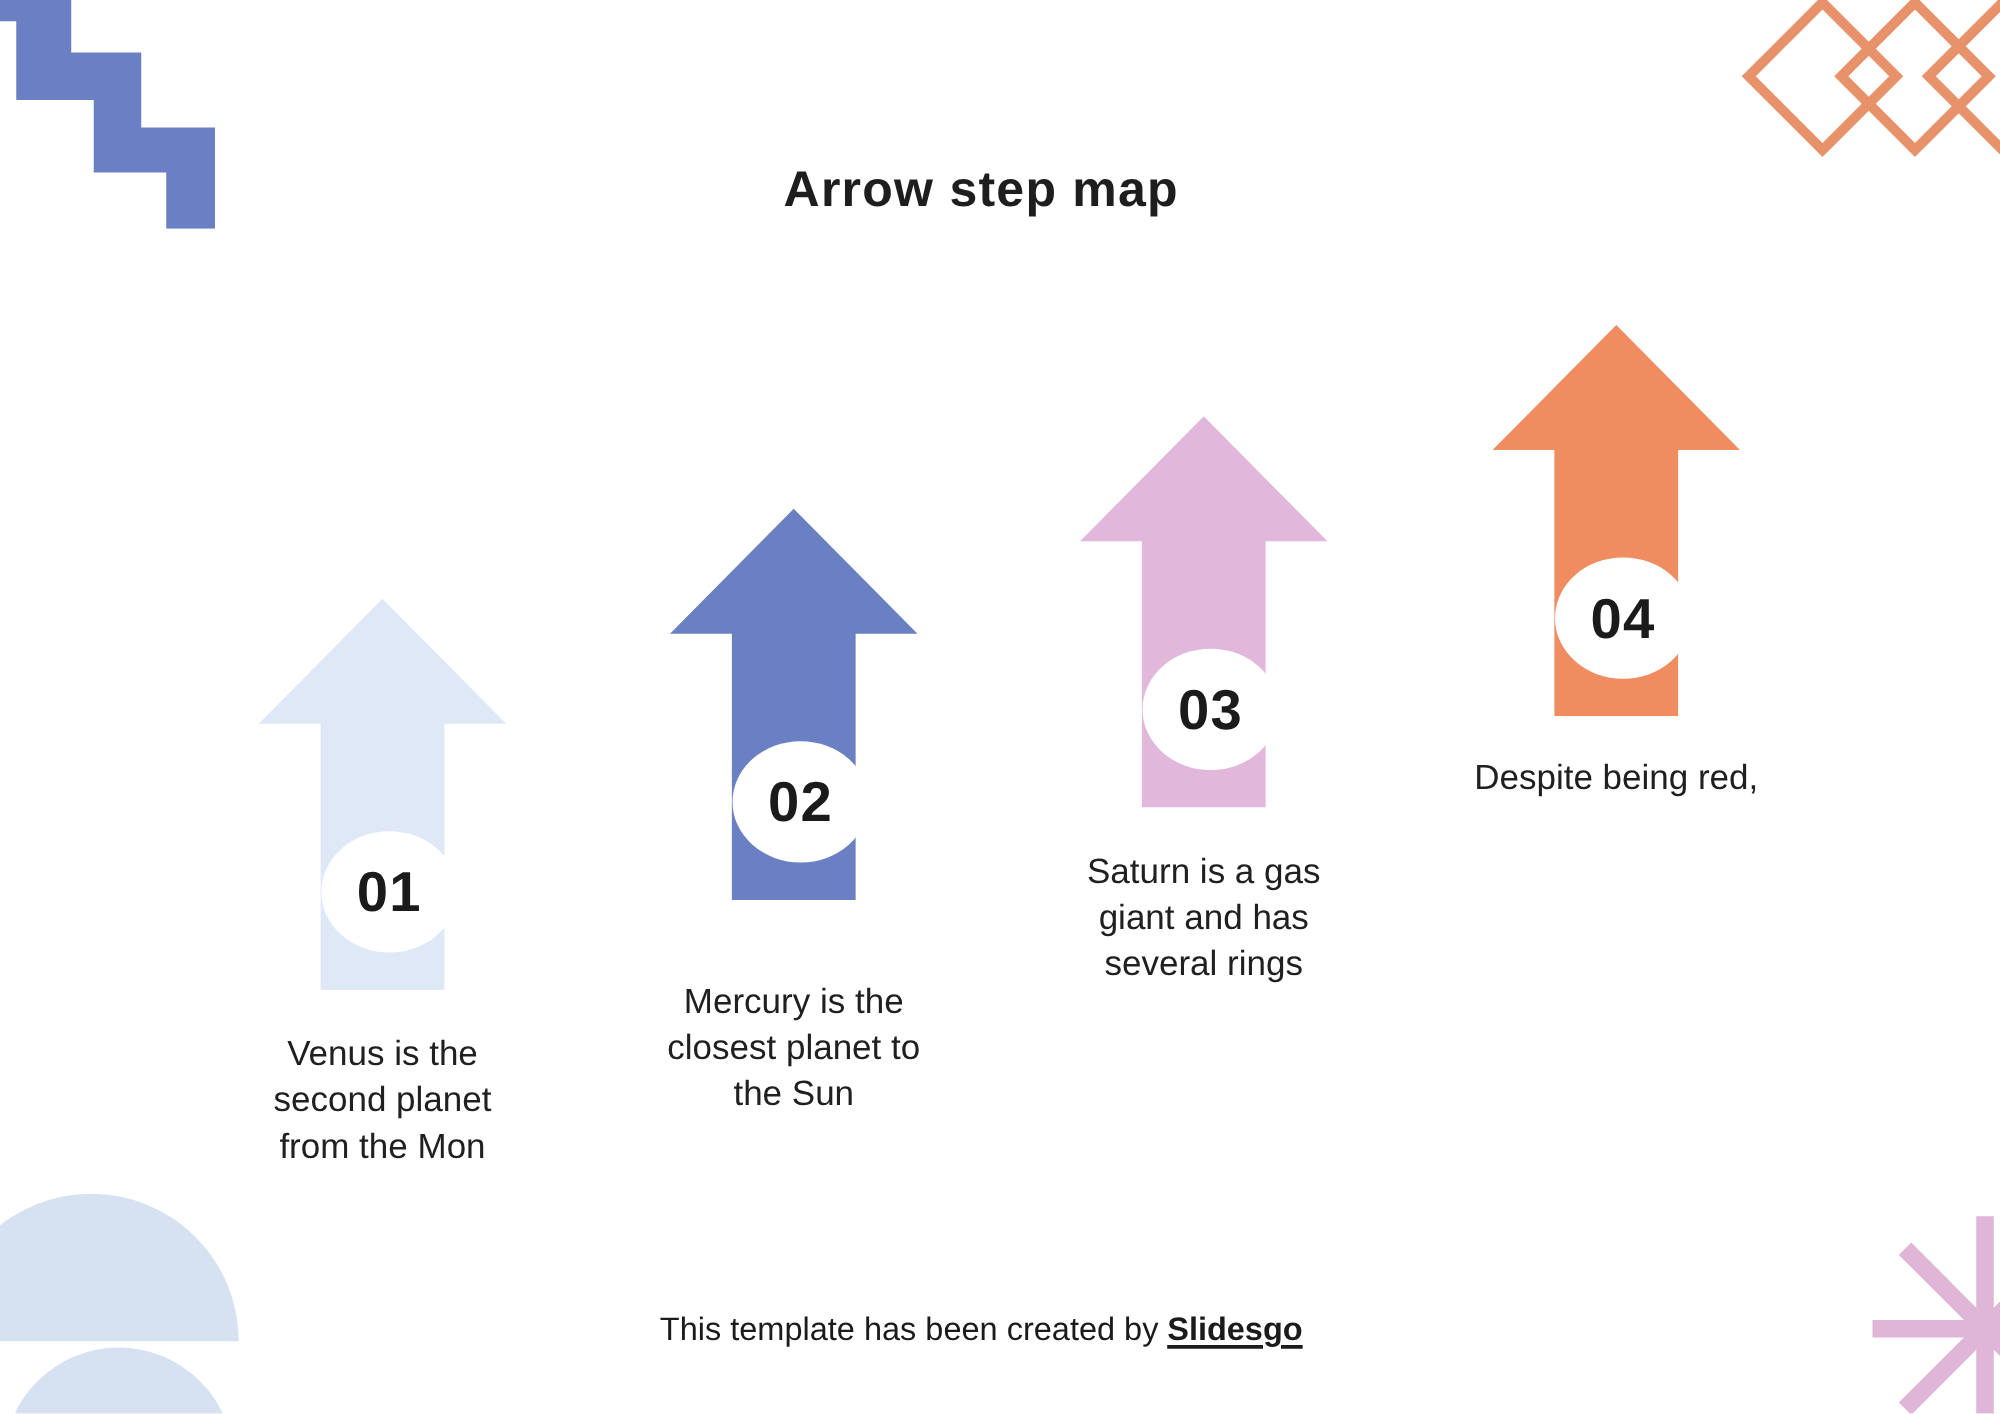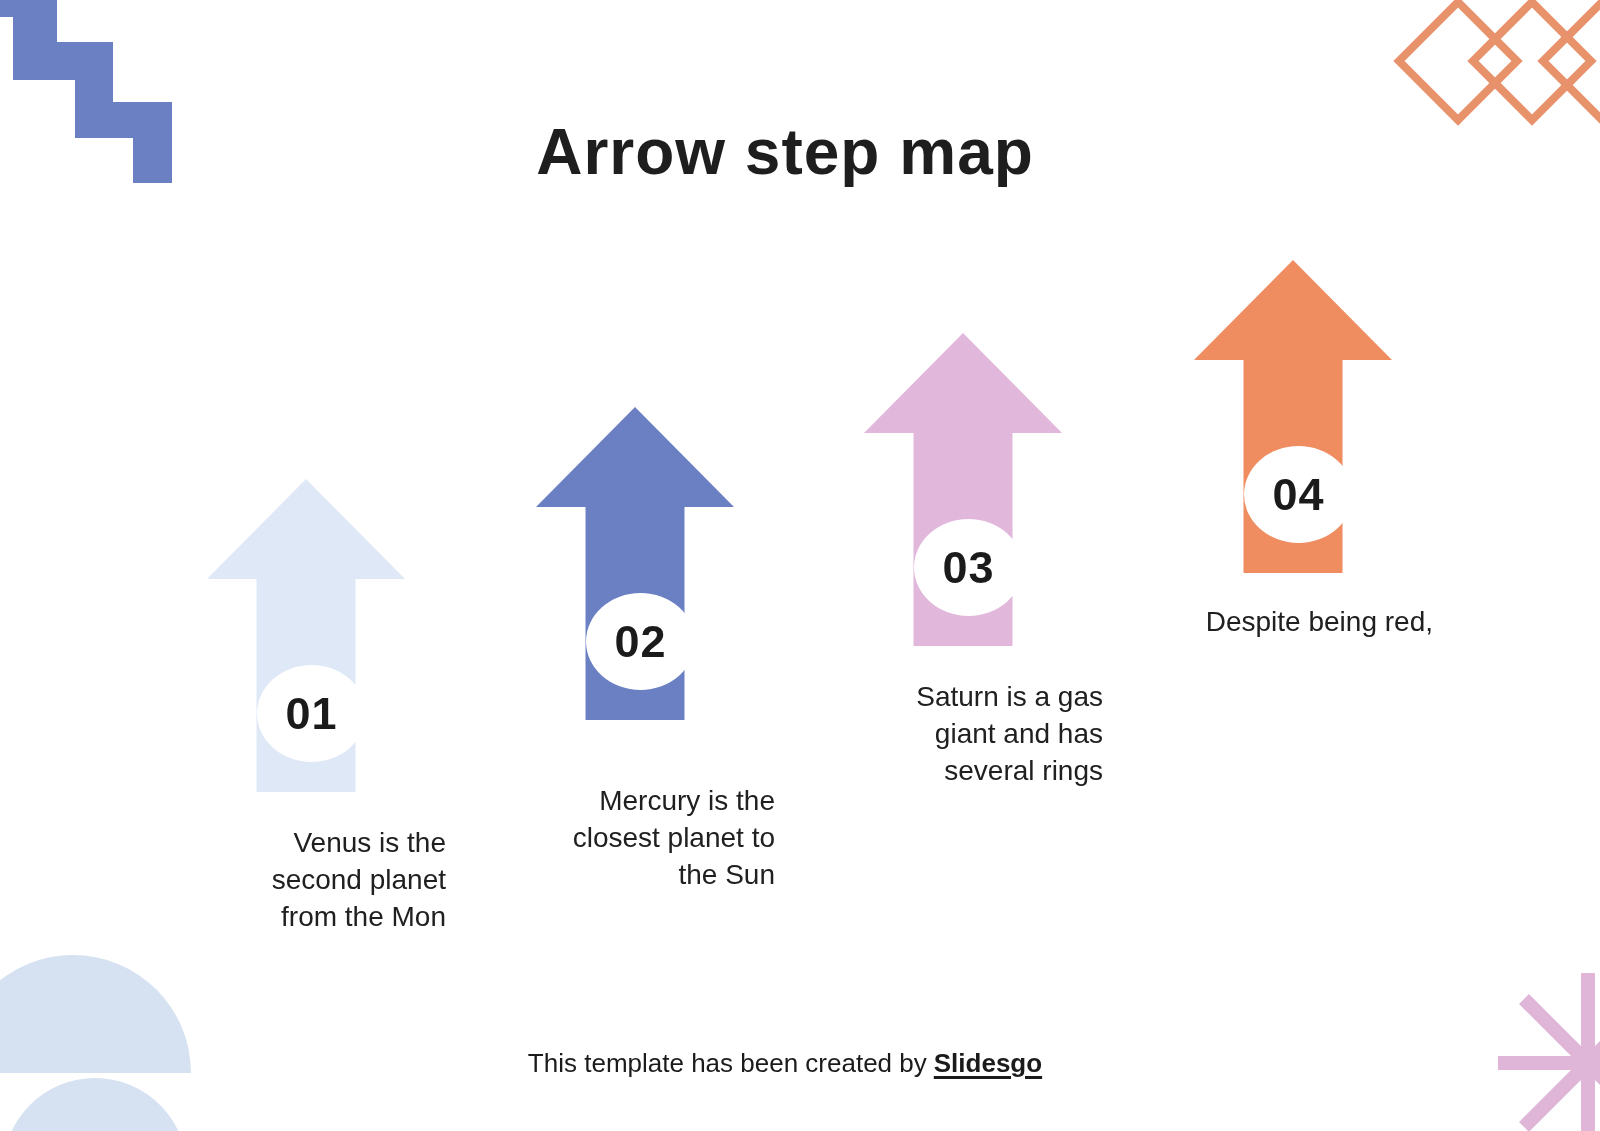--- a/index.html
+++ b/index.html
@@ -7,35 +7,35 @@
     position:relative;
     width:1600px;height:1131px;
     background:#ffffff;
     overflow:hidden;
     font-family:"Liberation Sans", sans-serif;
   }
   .deco{position:absolute;display:block;}
   .title{
     position:absolute;left:0;top:122px;width:1570px;
     text-align:center;
-    font-size:64px;font-weight:800;letter-spacing:1px;
+    font-size:40px;font-weight:800;letter-spacing:1px;
     color:#1e1e1e;line-height:60px;margin:0;
   }
   .step{position:absolute;width:198px;height:313px;}
   .step svg{display:block;width:198px;height:313px;}
   .badge{
     position:absolute;left:50px;top:186px;
     width:109px;height:97px;border-radius:50%;
     background:#ffffff;
     display:flex;align-items:center;justify-content:center;
     font-size:45px;font-weight:800;letter-spacing:1px;color:#1b1b1b;
   }
   .desc{
     position:absolute;width:280px;
-    text-align:right;
+    text-align:center;
     font-size:28px;line-height:37px;
     color:#202020;
   }
   .footer{
     position:absolute;left:0;top:1046px;width:1570px;
     text-align:center;
     font-size:26px;line-height:34px;color:#1b1b1b;
   }
   .footer .pre{margin-right:7px;}
   .brand{

